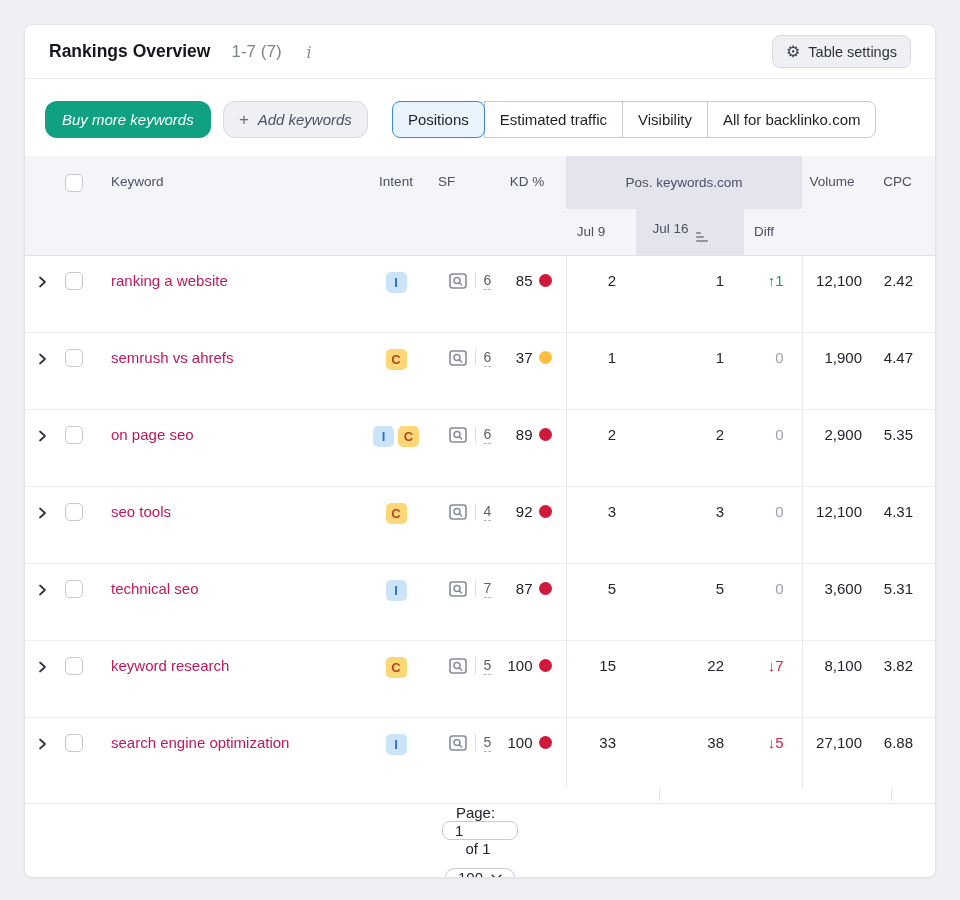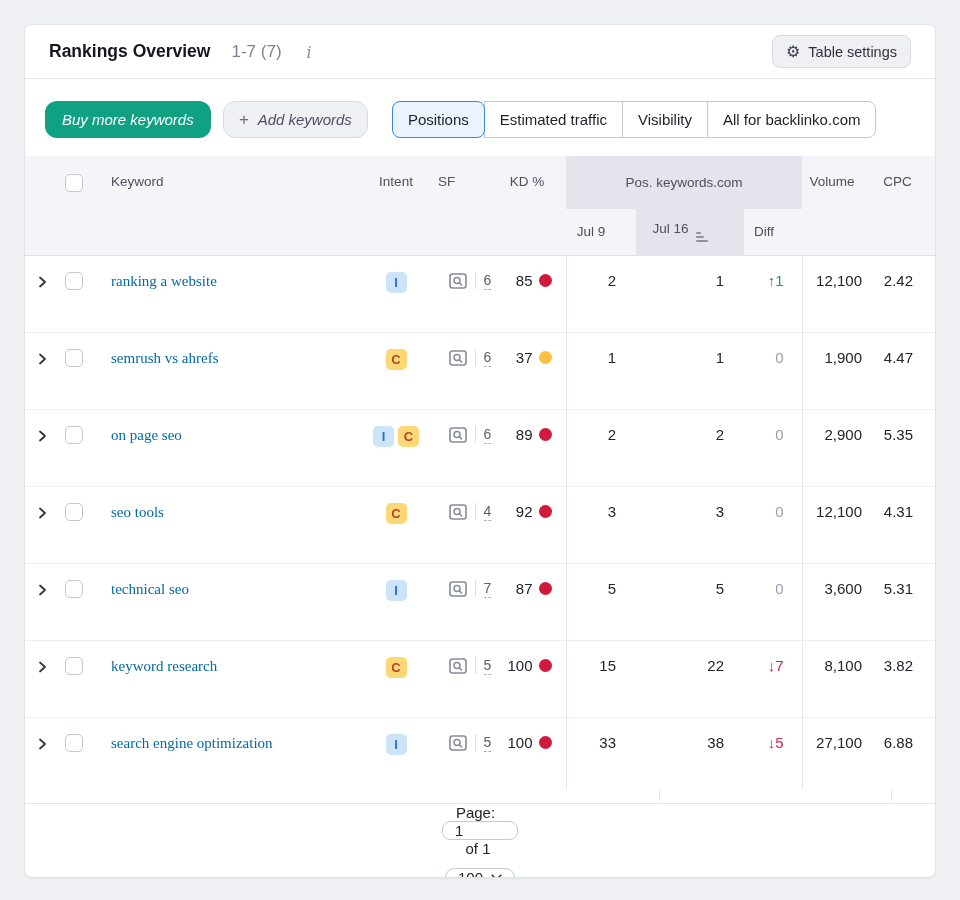--- a/index.html
+++ b/index.html
@@ -99,21 +99,21 @@
   .c-cpc { text-align:right; padding-right:24px !important; }
   th.c-j9, th.c-j16, th.c-diff, th.c-vol, th.c-cpc { text-align:center; }
   tbody td.c-j9 { border-left:1px solid #e7e8ee; }
   tbody td.c-vol { border-left:1px solid #e7e8ee; }
   
   .chev-btn { display:inline-block; cursor:pointer; line-height:0; margin-top:3px; }
   .checkbox {
     display:inline-block; width:18px; height:18px; background:#fff;
     border:1px solid #c3c7d1; border-radius:5px; cursor:pointer;
   }
-  .kw-link { color:#0369a1; text-decoration:none; cursor:pointer;font-family:Liberation Serif, serif; }
+  .kw-link { color:#be185d; text-decoration:none; cursor:pointer; }
   .badges { display:inline-flex; gap:4px; }
   .badge {
     display:inline-block; width:21px; height:21px; line-height:21px; text-align:center;
     border-radius:5px; font-size:13px; font-weight:bold; cursor:default;
   }
   .b-info { background:#cbe4f8; color:#2f71c9; }
   .b-comm { background:#fbd875; color:#b0452c; }
   .sf-wrap { display:inline-flex; align-items:center; }
   .sf-icon { line-height:0; cursor:pointer; }
   .sf-div { width:1px; height:17px; background:#dcdee5; margin:0 8px; }

